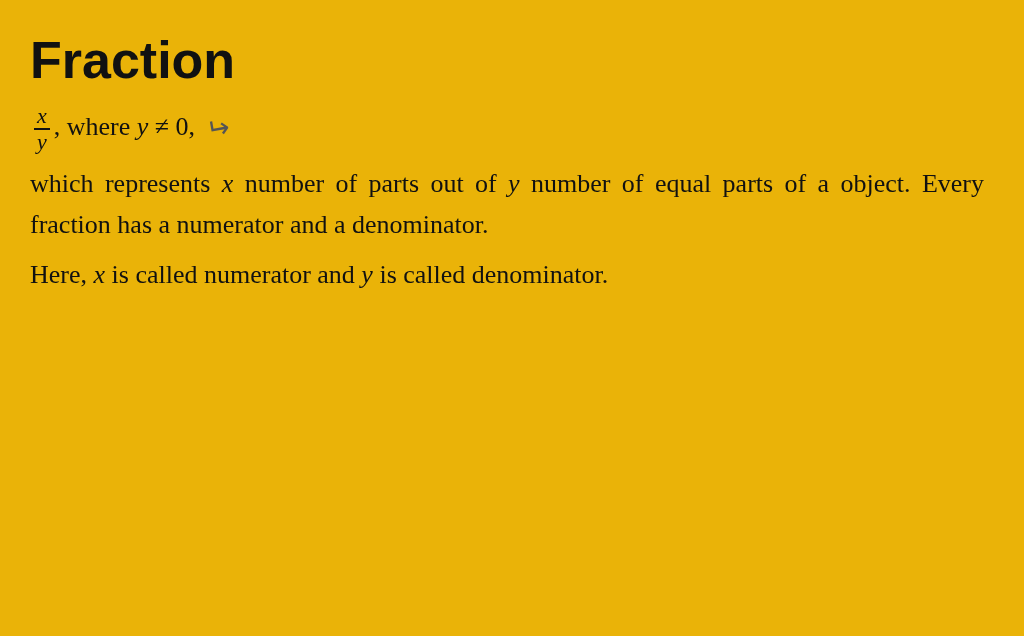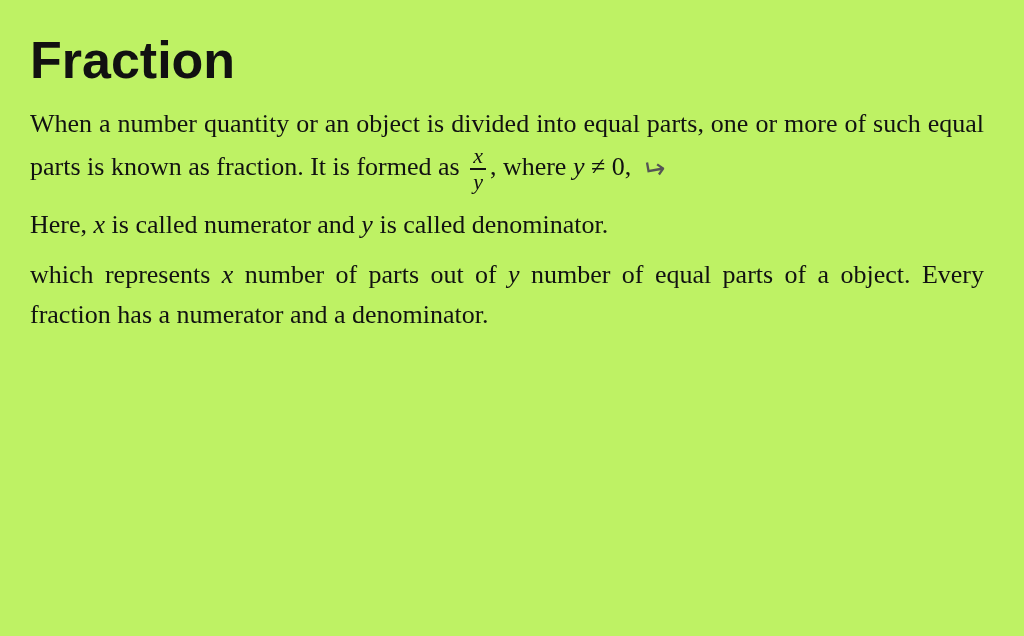--- a/index.html
+++ b/index.html
@@ -15,21 +15,21 @@
       font-family: 'Times New Roman', Times, serif;
       overflow: hidden;
       display: flex;
       align-items: center;
       justify-content: center;
     }
 
     .page {
       width: 1024px;
       height: 636px;
-      background-color: #bef264;
+      background-color: #eab308;
       padding: 30px 40px 30px 30px;
     }
 
     .title {
       font-size: 52px;
       font-weight: 900;
       color: #111;
       font-family: Arial, Helvetica, sans-serif;
       margin-bottom: 14px;
       letter-spacing: 0px;
@@ -82,33 +82,31 @@
     }
   </style>
 </head>
 <body>
 
 <div class="page">
 
   <h1 class="title">Fraction</h1>
 
   <p class="paragraph">
-    <span>When a number quantity or an object is divided into
-equal parts, one or more of such equal parts is
-known as fraction. It is formed as </span><span class="fraction-inline">
+    <span class="fraction-inline">
       <span class="numerator">x</span>
       <span class="denominator">y</span>
     </span><span>, where <em>y</em> ≠ 0,</span>
     <span class="curved-arrow">↵</span>
-  </p>
-
-  <p class="paragraph">
-    <span>Here, <em>x</em> is called numerator and <em>y</em> is called denominator.</span>
   </p>
 
   <p class="paragraph">
     <span>which represents <em>x</em> number of parts out of <em>y</em> number
 of equal parts of a object. Every fraction has a
 numerator and a denominator.</span>
   </p>
 
+  <p class="paragraph">
+    <span>Here, <em>x</em> is called numerator and <em>y</em> is called denominator.</span>
+  </p>
+
 
 </div>
 
 </body></html>

